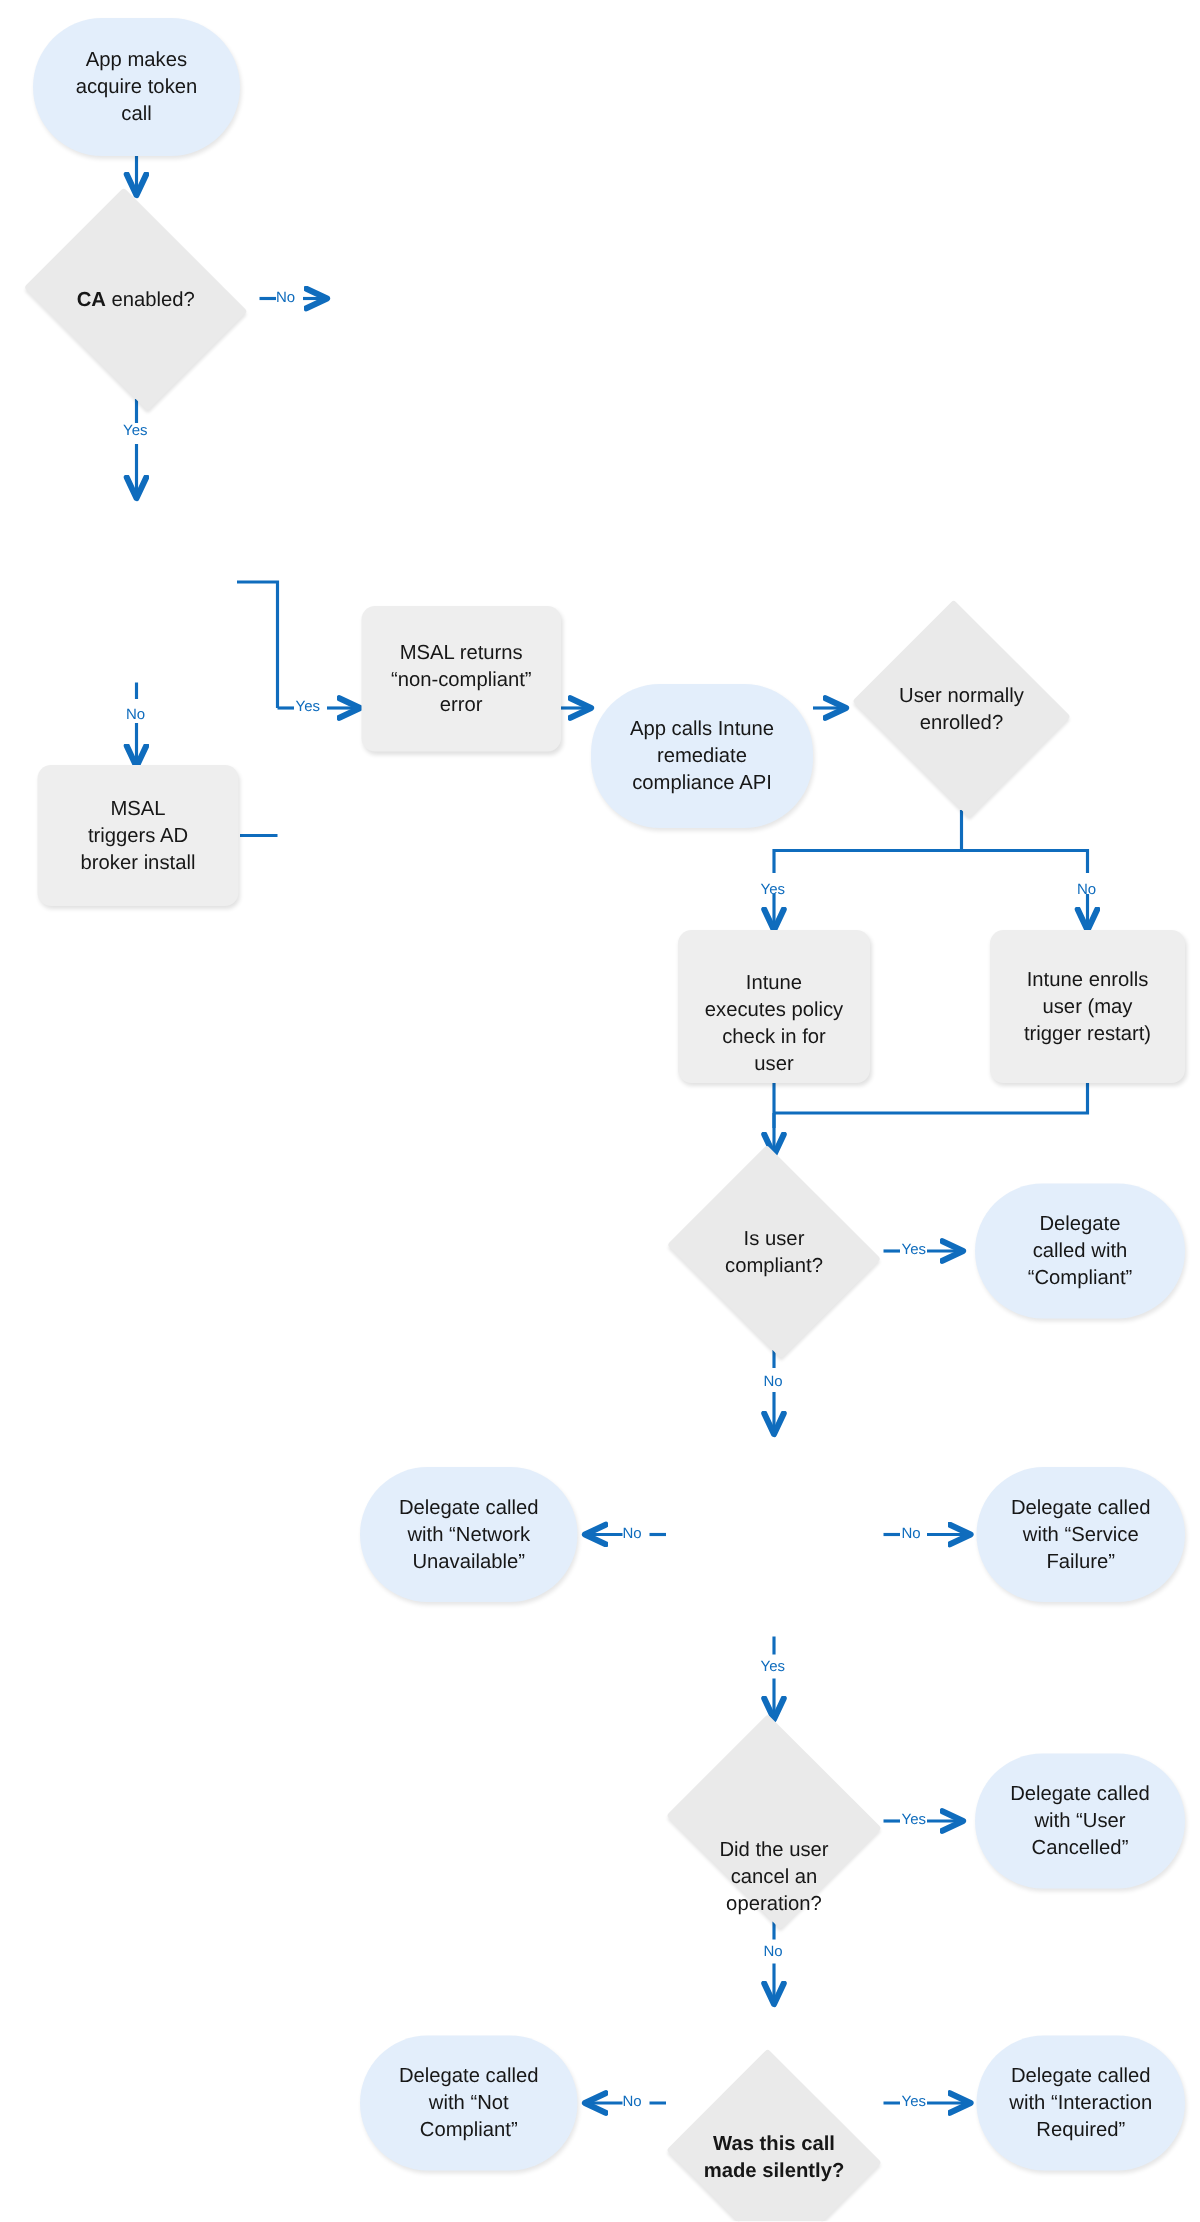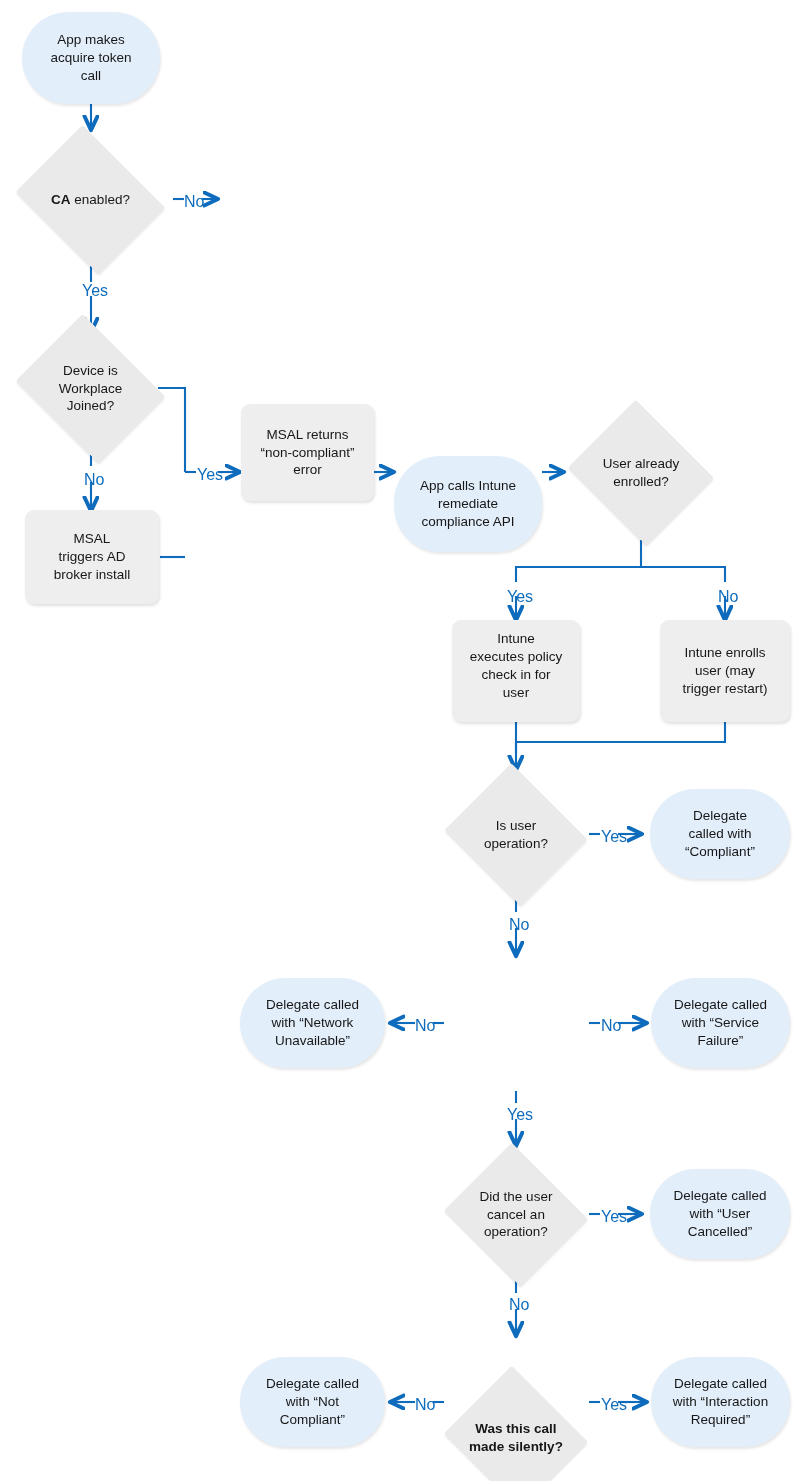--- a/index.html
+++ b/index.html
@@ -27,21 +27,21 @@
   }
   .node {
     position: absolute;
     display: flex;
     align-items: center;
     justify-content: center;
     text-align: center;
     color: #171717;
     font-size: 13.5px;
     line-height: 1.33;
-    padding: 20px 8px;
+    padding: 4px 8px;
     z-index: 2;
   }
   .node .txt { display: block; white-space: pre-line; }
   .node.process {
     background: #eeeeee;
     border-radius: 9px;
     box-shadow: 1px 2px 3px rgba(0,0,0,0.12);
   }
   .node.terminator {
     background: #e3eefb;
@@ -63,21 +63,21 @@
     box-shadow: 2px 2px 3px rgba(0,0,0,0.10);
     z-index: 0;
   }
   .decision .txt {
     position: relative;
     z-index: 1;
   }
   .edge-label {
     position: absolute;
     color: #0f6cbd;
-    font-size: 16px;
+    font-size: 10px;
     line-height: 1;
     z-index: 3;
     white-space: nowrap;
   }
   .bold { font-weight: bold; }
 </style>
 </head>
 <body>
 
 <div id="canvas">
@@ -154,26 +154,20 @@
 acquire token
 call</span>
   </div>
 
   <div class="node decision" style="left:8px; top:133px; width:165px; height:133px;">
     <span class="diamond-shape"></span>
     <span class="txt"><span class="bold">CA</span><span> enabled?</span></span>
   </div>
 
 
-  <div class="node decision" style="left:8px; top:322px; width:165px; height:133px;">
-    <span class="diamond-shape"></span>
-    <span class="txt">Device is
-Workplace
-Joined?</span>
-  </div>
 
   <div class="node process" style="left:25px; top:510px; width:134px; height:94px;">
     <span class="txt">MSAL
 triggers AD
 broker install</span>
   </div>
 
   <div class="node process" style="left:241px; top:404px; width:133px; height:97px;">
     <span class="txt">MSAL returns
 “non-compliant”
@@ -181,41 +175,41 @@
   </div>
 
   <div class="node terminator" style="left:394px; top:424px; width:148px; height:96px;margin-top:32px;">
     <span class="txt">App calls Intune
 remediate
 compliance API</span>
   </div>
 
   <div class="node decision" style="left:563px; top:405px; width:156px; height:135px;">
     <span class="diamond-shape"></span>
-    <span class="txt">User already
+    <span class="txt">User normally
 enrolled?</span>
   </div>
 
   <div class="node process" style="left:452px; top:620px; width:128px; height:102px;align-items:flex-end;">
     <span class="txt">Intune
 executes policy
 check in for
 user</span>
   </div>
 
   <div class="node process" style="left:660px; top:620px; width:130px; height:102px;">
     <span class="txt">Intune enrolls
 user (may
 trigger restart)</span>
   </div>
 
   <div class="node decision" style="left:440px; top:768px; width:152px; height:133px;">
     <span class="diamond-shape"></span>
     <span class="txt">Is user
-operation?</span>
+compliant?</span>
   </div>
 
   <div class="node terminator" style="left:650px; top:789px; width:140px; height:90px;">
     <span class="txt">Delegate
 called with
 “Compliant”</span>
   </div>
 
 
   <div class="node terminator" style="left:240px; top:978px; width:145px; height:90px;">
@@ -223,21 +217,21 @@
 with “Network
 Unavailable”</span>
   </div>
 
   <div class="node terminator" style="left:651px; top:978px; width:139px; height:90px;">
     <span class="txt">Delegate called
 with “Service
 Failure”</span>
   </div>
 
-  <div class="node decision" style="left:440px; top:1147px; width:152px; height:135px;">
+  <div class="node decision" style="left:440px; top:1147px; width:152px; height:135px;align-items:flex-end;">
     <span class="diamond-shape"></span>
     <span class="txt">Did the user
 cancel an
 operation?</span>
   </div>
 
   <div class="node terminator" style="left:650px; top:1169px; width:140px; height:90px;">
     <span class="txt">Delegate called
 with “User
 Cancelled”</span>

